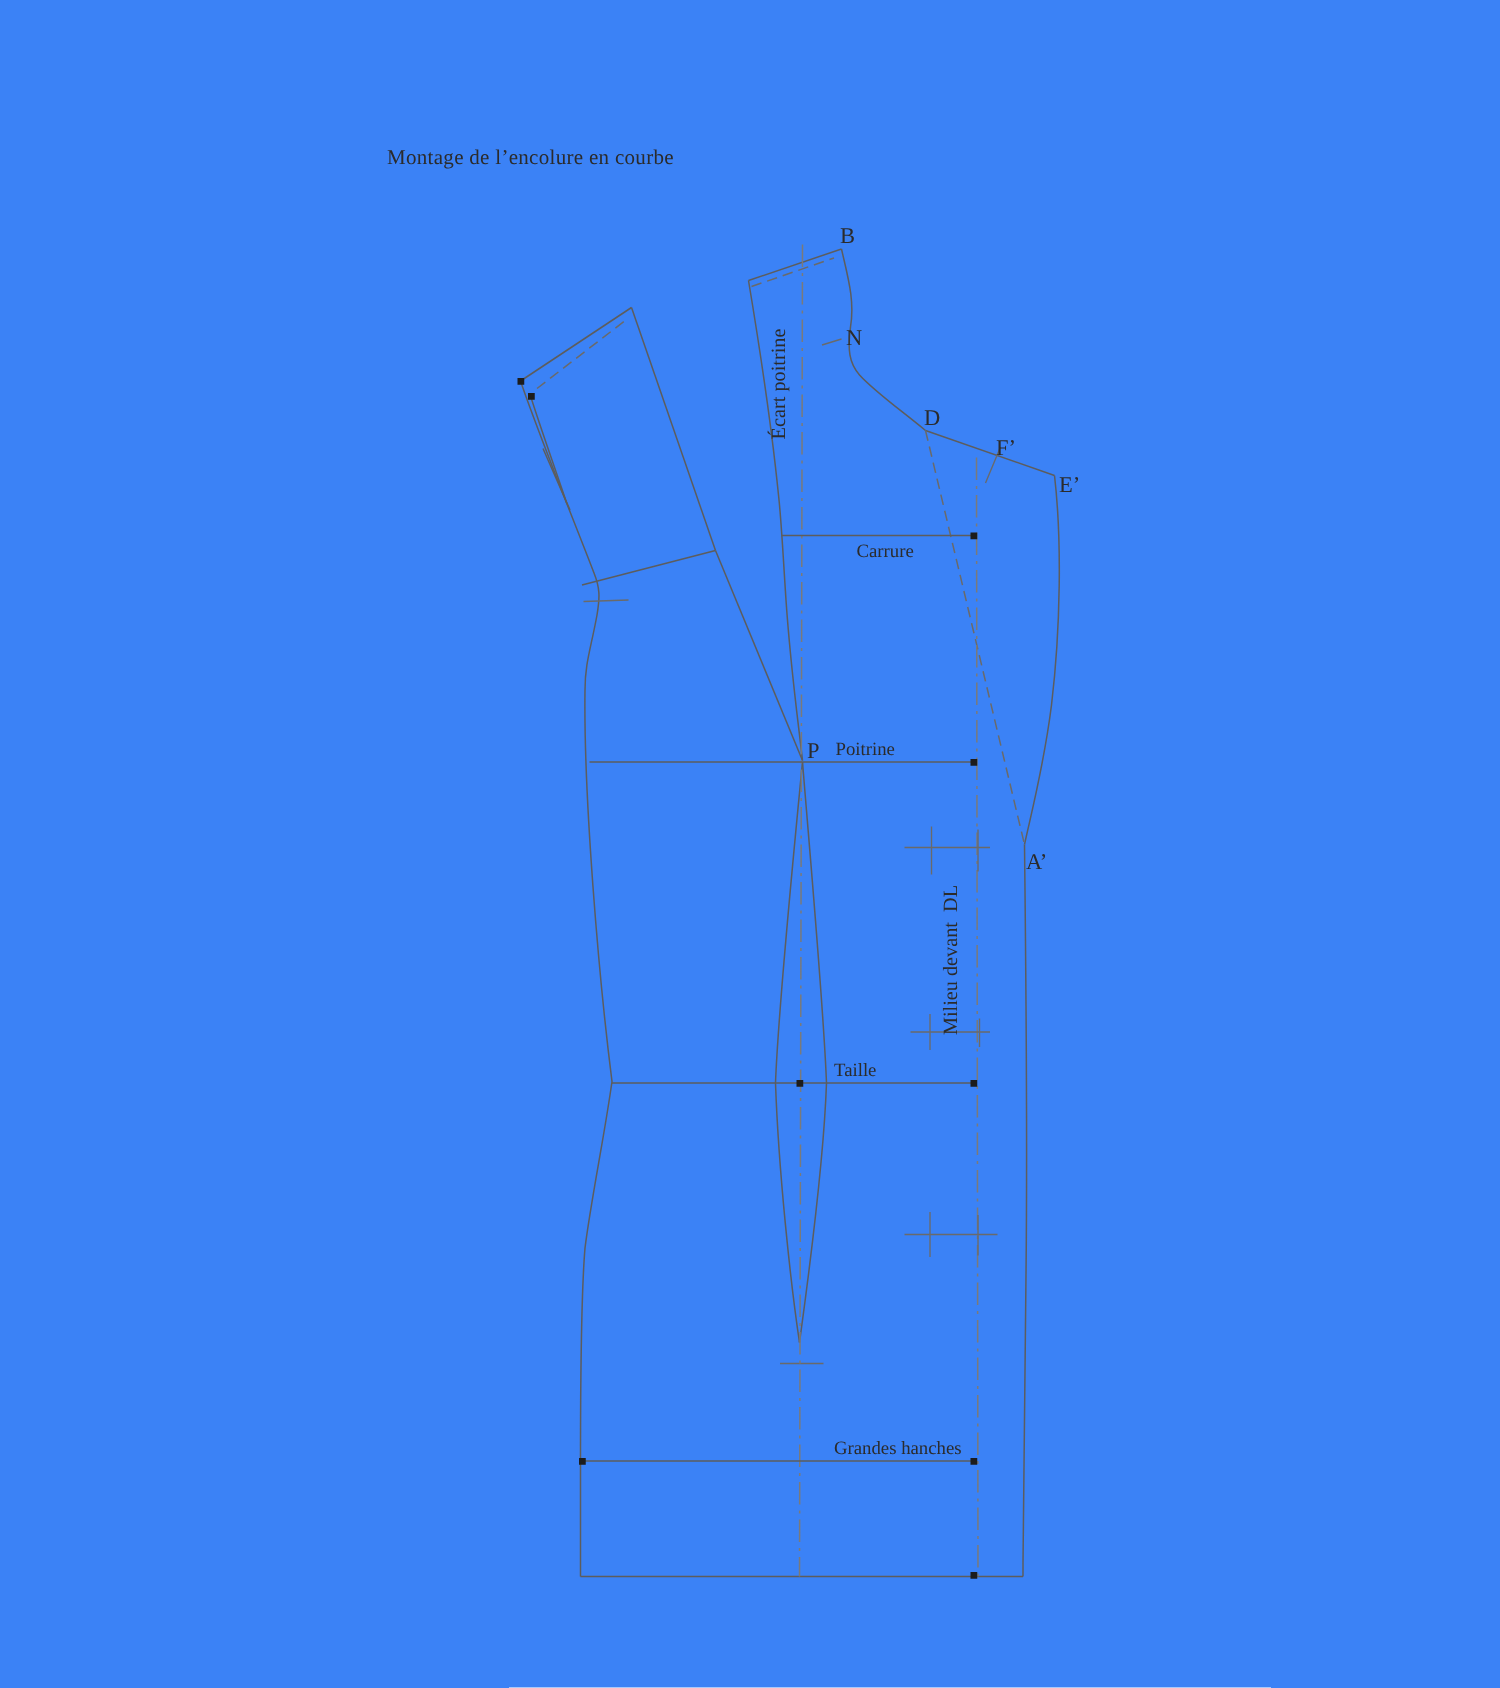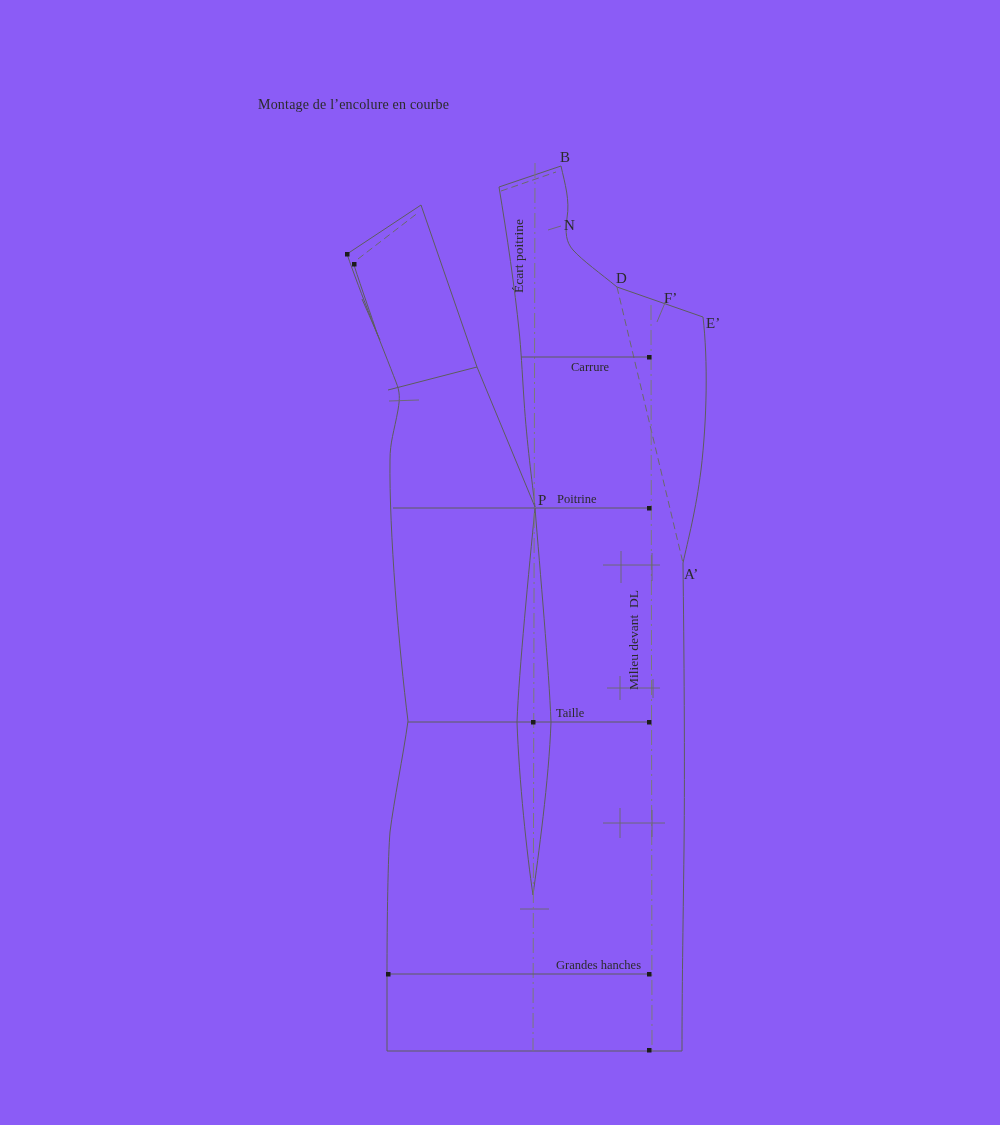--- a/index.html
+++ b/index.html
@@ -1,19 +1,19 @@
 <!DOCTYPE html>
 <html><head>
 <meta charset="utf-8">
 <style>
   html,body { margin:0; padding:0; background:#ffffff; }
   .page {
     position:relative;
     width:1000px; height:1125px;
-    background:#8b5cf6;
+    background:#3b82f6;
     overflow:hidden;
   }
   svg { position:absolute; left:0; top:0; }
   svg text {
     font-family:"Liberation Serif","DejaVu Serif",serif;
     fill:#2b2b2b;
   }
   .title-text { font-size:14px; letter-spacing:0.2px; }
   .lbl-pt  { font-size:15px; }
   .lbl-sm  { font-size:12.5px; }

